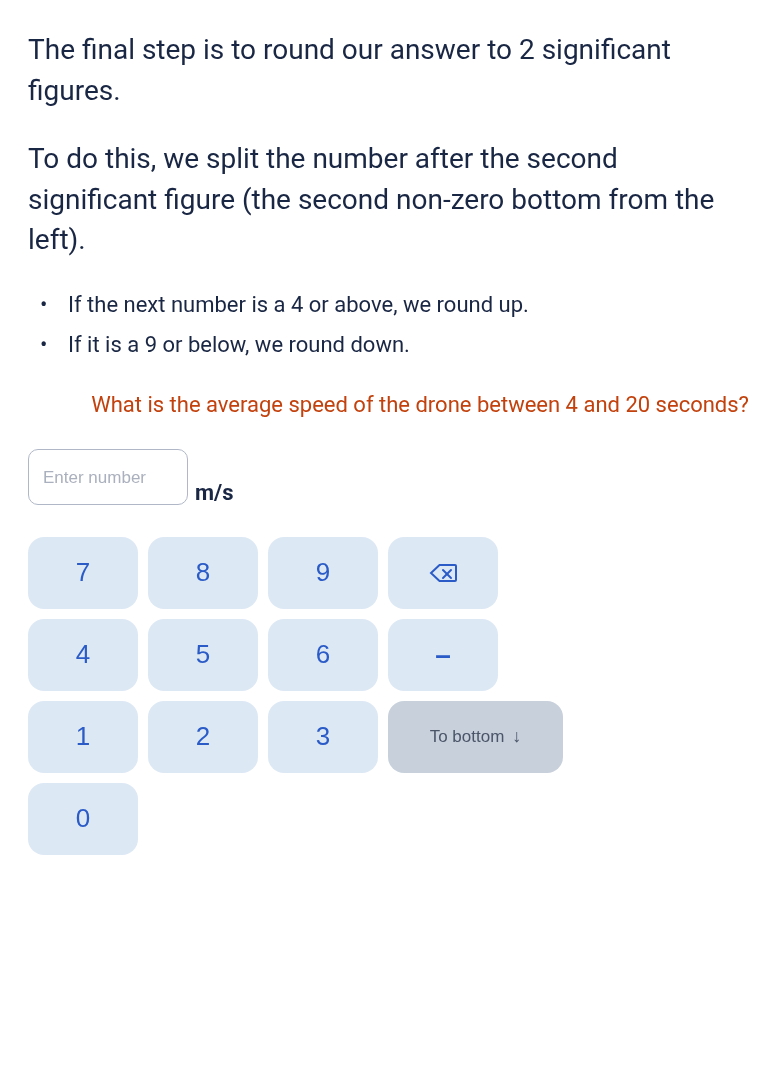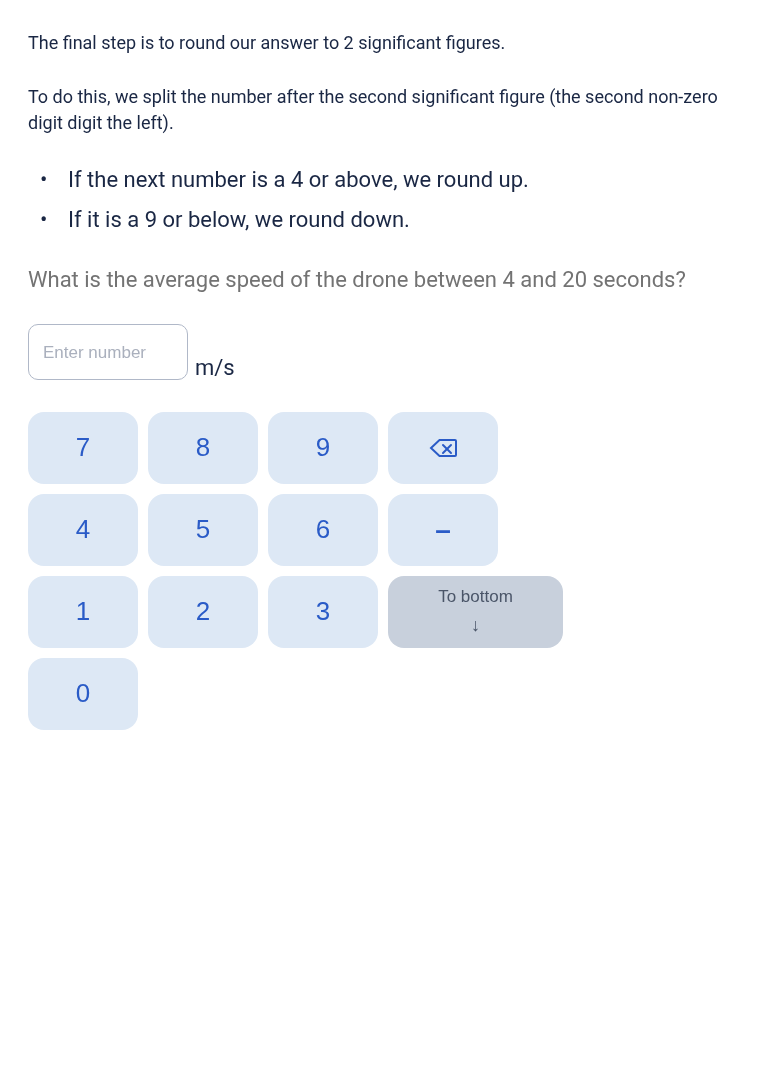--- a/index.html
+++ b/index.html
@@ -14,21 +14,21 @@
       width: 777px;
       min-height: 1070px;
       overflow-x: hidden;
     }
 
     .main-content {
       padding: 30px 28px 0 28px;
     }
 
     .paragraph {
-      font-size: 18px;
+      font-size: 28px;
       line-height: 1.45;
       color: #1a2744;
       margin-bottom: 28px;
       font-weight: 400;
     }
 
     .bullet-list {
       list-style: none;
       margin: 0 0 28px 12px;
     }
@@ -46,23 +46,24 @@
       content: '•';
       position: absolute;
       left: 0;
       font-size: 22px;
       color: #1a2744;
     }
 
     .question-text {
       font-size: 22px;
       line-height: 1.45;
-      color: #737373;
+      color: #c2410c;
       margin-bottom: 28px;
       font-weight: 400;
+      text-align: right;
     }
 
     .input-row {
       display: flex;
       align-items: flex-end;
       gap: 7px;
       margin-bottom: 32px;
     }
 
     .number-input {
@@ -78,21 +79,21 @@
     }
 
     .number-input::placeholder {
       color: #aab0bd;
       font-size: 17px;
     }
 
     .unit-label {
       font-size: 22px;
       color: #1a2744;
-      font-weight: 400;
+      font-weight: 700;
     }
 
     .keypad-area {
       background: #ffffff;
       padding: 0 0 0 0;
     }
 
     .key-btn {
       width: 110px;
       height: 72px;
@@ -134,21 +135,20 @@
       background: #c8d0dc;
       color: #4a5568;
       font-size: 17px;
       font-weight: 500;
       cursor: pointer;
       display: flex;
       align-items: center;
       justify-content: center;
       gap: 8px;
       white-space: nowrap;
-      flex-direction: column;
     }
 
     .bottom-row {
       display: flex;
       align-items: flex-end;
       gap: 10px;
       margin-top: 0;
     }
 
     .keypad-left {
@@ -164,21 +164,21 @@
 
     .arrow-down {
       font-size: 18px;
     }
   </style>
 </head>
 <body>
 
 <div class="main-content">
   <p class="paragraph">The final step is to round our answer to 2 significant figures.</p>
-  <p class="paragraph">To do this, we split the number after the second significant figure (the second non-zero digit digit the left).</p>
+  <p class="paragraph">To do this, we split the number after the second significant figure (the second non-zero bottom from the left).</p>
 
   <ul class="bullet-list">
     <li>If the next number is a 4 or above, we round up.</li>
     <li>If it is a 9 or below, we round down.</li>
   </ul>
 
   <p class="question-text">What is the average speed of the drone between 4 and 20 seconds?</p>
 
   <div class="input-row">
     <input class="number-input" type="text" placeholder="Enter number" style="">

